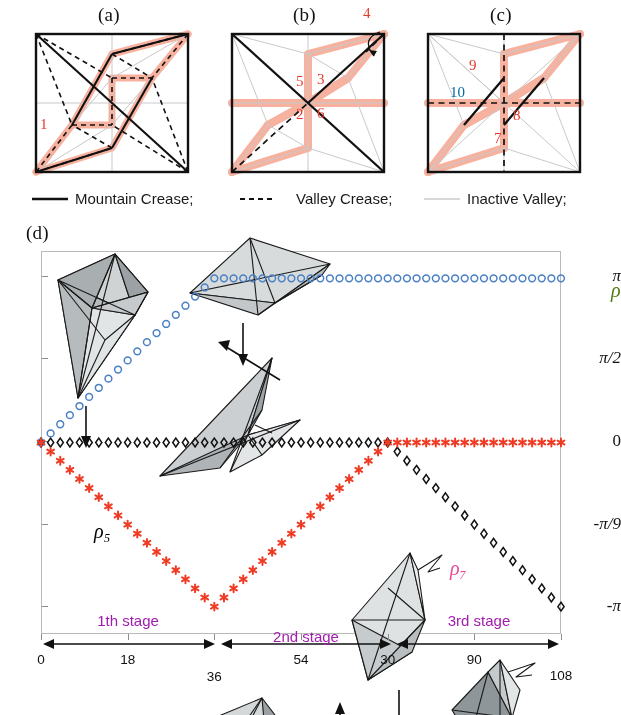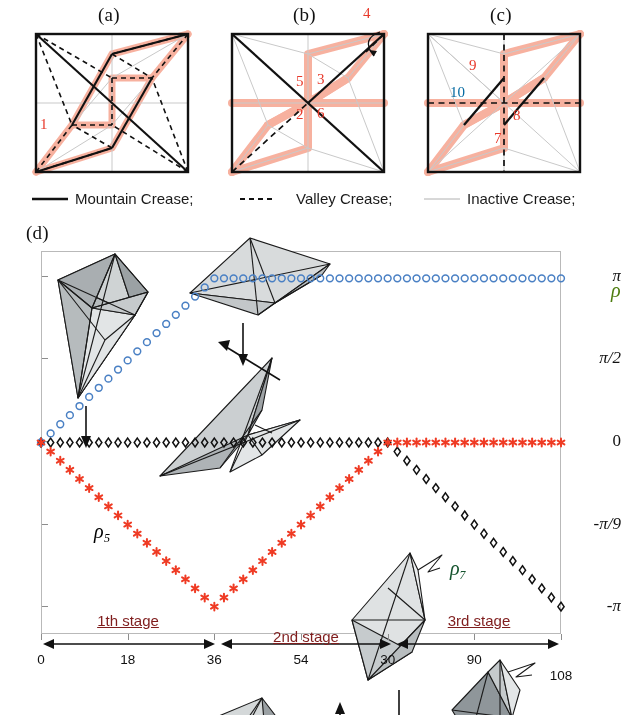--- a/index.html
+++ b/index.html
@@ -43,22 +43,22 @@
   .xtick-mark{position:absolute;width:1px;height:6px;background:#8d8d8d;top:414px;}
   #xaxis-title{
     position:absolute;top:456px;left:0;width:621px;text-align:center;
     font-size:14px;color:#111;
   }
   .series-label{
     position:absolute;font-family:"Liberation Serif", serif;font-style:italic;
     font-size:20px;white-space:nowrap;
   }
   .stage-label{
-    position:absolute;font-size:15px;color:#7f1d1d;
-    transform:translateX(-50%);white-space:nowrap;text-decoration:underline;
+    position:absolute;font-size:15px;color:#a21caf;
+    transform:translateX(-50%);white-space:nowrap;
   }
   #chart svg.overlay{position:absolute;left:0;top:0;width:621px;height:495px;pointer-events:none;}
 </style>
 </head>
 <body>
 
 <div class="panel-label" style="left:98px;top:4px;">(a)</div>
 <div class="panel-label" style="left:293px;top:4px;">(b)</div>
 <div class="panel-label" style="left:490px;top:4px;">(c)</div>
 
@@ -203,21 +203,21 @@
   <div class="leg-item" style="left:218px;top:0;gap:20px;">
     <svg class="leg-swatch" viewBox="0 0 36 10">
         <line x1="0" y1="5" x2="36" y2="5" stroke="#111" stroke-width="2.2" stroke-dasharray="5,4"></line>
       </svg>
     <span class="leg-text">Valley Crease;</span>
   </div>
   <div class="leg-item" style="left:402px;top:0;">
     <svg class="leg-swatch" viewBox="0 0 36 10">
         <line x1="0" y1="5" x2="36" y2="5" stroke="#b0b0b0" stroke-width="1"></line>
       </svg>
-    <span class="leg-text">Inactive Crease;</span>
+    <span class="leg-text">Inactive Valley;</span>
   </div>
 </div>
 
 <div id="chart">
 
   <div class="panel-label" style="left:26px;top:2px;">(d)</div>
 
   <div class="ytick-label" style="top:55.7px;width:34px;">π</div>
   <div class="ytick-label" style="top:138.4px;width:34px;">π/2</div>
   <div class="ytick-label" style="top:221px;width:34px;font-style:normal;">0</div>
@@ -988,35 +988,35 @@
         <polygon points="215,424 204,419 204,429"></polygon>
       <polygon points="221,424 232,419 232,429"></polygon>
         <polygon points="391,424 380,419 380,429"></polygon>
       <polygon points="397,424 408,419 408,429"></polygon>
         <polygon points="559,424 548,419 548,429"></polygon>
     </g>
   </svg>
 
   <div class="series-label" style="left:611px;top:59px;color:#4d7c0f;">ρ₁</div>
   <div class="series-label" style="left:94px;top:300px;color:#000000;">ρ₅</div>
-  <div class="series-label" style="left:450px;top:337px;color:#14532d;">ρ₇</div>
+  <div class="series-label" style="left:450px;top:337px;color:#ec4899;">ρ₇</div>
 
   <div class="stage-label" style="left:128px;top:392px;">1th stage</div>
   <div class="stage-label" style="left:306px;top:392px;margin-top:16px;">2nd stage</div>
   <div class="stage-label" style="left:479px;top:392px;">3rd stage</div>
 
   <div class="xtick-mark" style="left:41px;"></div>
   <div class="xtick-mark" style="left:127.7px;"></div>
   <div class="xtick-mark" style="left:214.3px;"></div>
   <div class="xtick-mark" style="left:301px;"></div>
   <div class="xtick-mark" style="left:387.7px;"></div>
   <div class="xtick-mark" style="left:474.3px;"></div>
   <div class="xtick-mark" style="left:561px;"></div>
 
   <div class="xtick-label" style="left:41px;">0</div>
   <div class="xtick-label" style="left:127.7px;">18</div>
-  <div class="xtick-label" style="left:214.3px;">36</div>
+  <div class="xtick-label" style="left:214.3px;margin-top:17px;">36</div>
   <div class="xtick-label" style="left:301px;">54</div>
   <div class="xtick-label" style="left:387.7px;">30</div>
   <div class="xtick-label" style="left:474.3px;">90</div>
   <div class="xtick-label" style="left:561px;margin-top:16px;">108</div>
 
 </div>
 
 </body></html>

